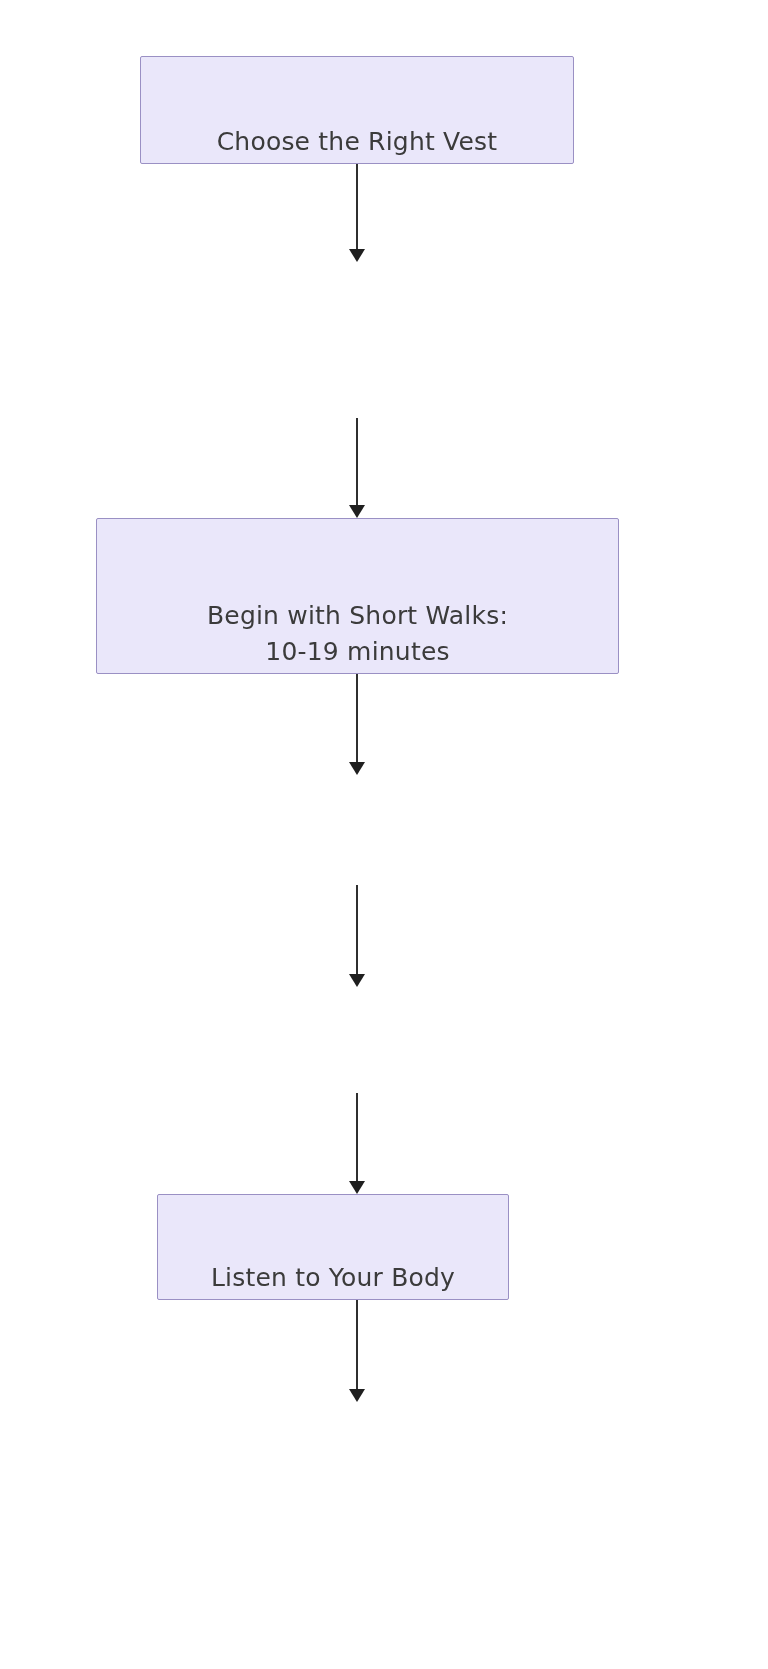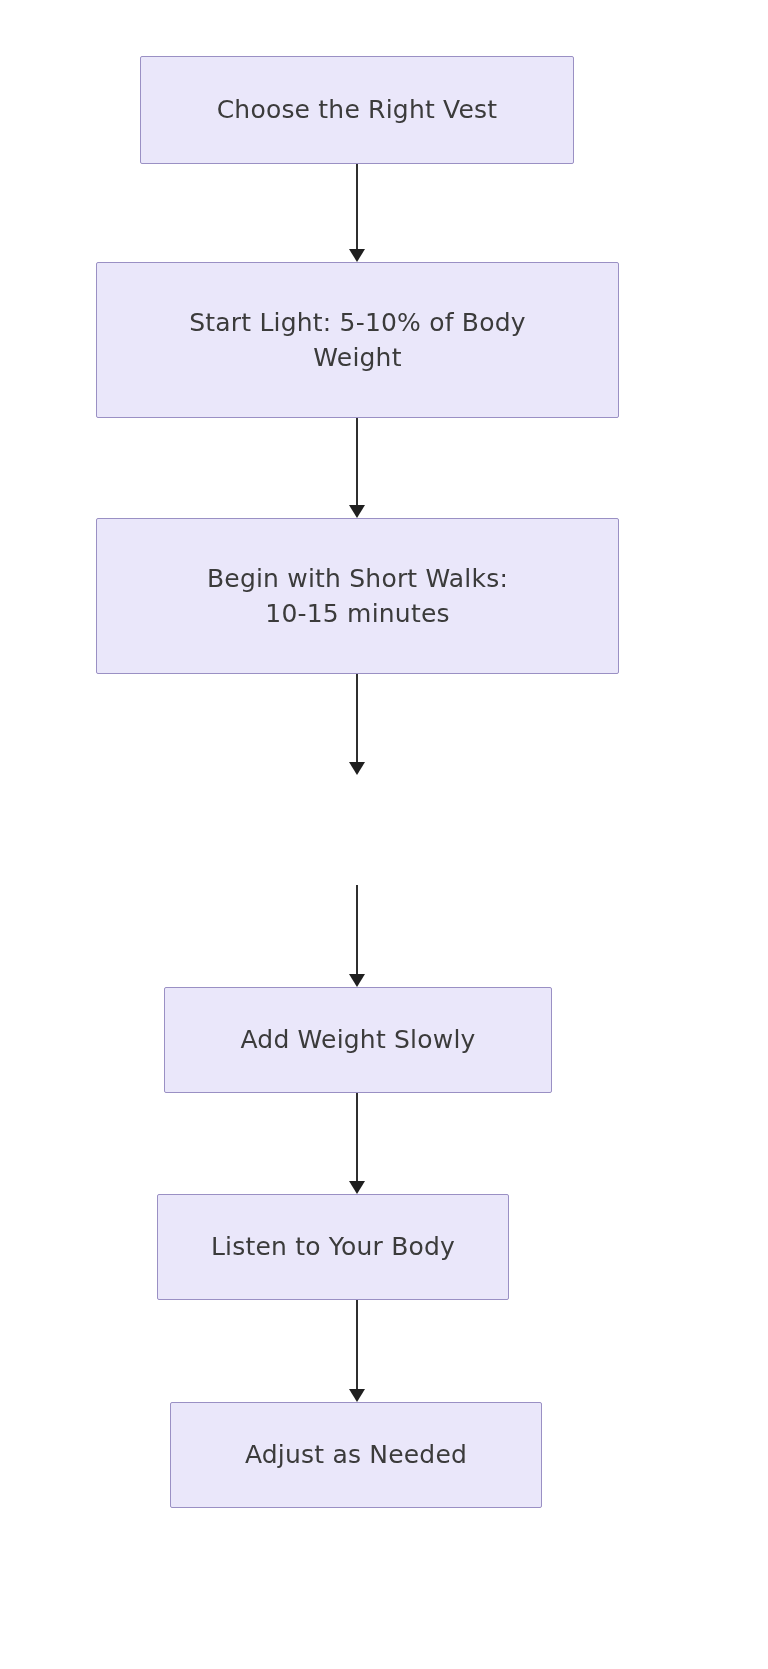--- a/index.html
+++ b/index.html
@@ -23,21 +23,21 @@
     height: 1669px;
   }
 
   .node {
     position: absolute;
     box-sizing: border-box;
     background: #EAE7FA;
     border: 1.5px solid #9A90C4;
     border-radius: 2px;
     display: flex;
-    align-items: center;
+    align-items: flex-end;
     justify-content: center;
     text-align: center;
     color: #3B3B3B;
     font-size: 25px;
     line-height: 1.42;
     letter-spacing: 0.2px;
     padding: 4px 10px;
   }
 
   .node-label {
@@ -100,36 +100,26 @@
 
   <div class="edge" style="left:357px; top:1300px;">
     <div class="shaft" style="height:89px;"></div>
     <div class="head" style="top:89px;"></div>
   </div>
 
   <div class="node" style="left:140px; top:56px; width:434px; height:108px;">
     <span class="node-label">Choose the Right Vest</span>
   </div>
 
-  <div class="node" style="left:96px; top:262px; width:523px; height:156px;">
-    <span class="node-label">Start Light: 5-10% of Body
-Weight</span>
-  </div>
 
   <div class="node" style="left:96px; top:518px; width:523px; height:156px;">
     <span class="node-label">Begin with Short Walks:
-10-15 minutes</span>
+10-19 minutes</span>
   </div>
 
 
-  <div class="node" style="left:164px; top:987px; width:388px; height:106px;">
-    <span class="node-label">Add Weight Slowly</span>
-  </div>
 
   <div class="node" style="left:157px; top:1194px; width:352px; height:106px;">
     <span class="node-label">Listen to Your Body</span>
   </div>
 
-  <div class="node" style="left:170px; top:1402px; width:372px; height:106px;">
-    <span class="node-label">Adjust as Needed</span>
-  </div>
 
 </div>
 
 </body></html>

